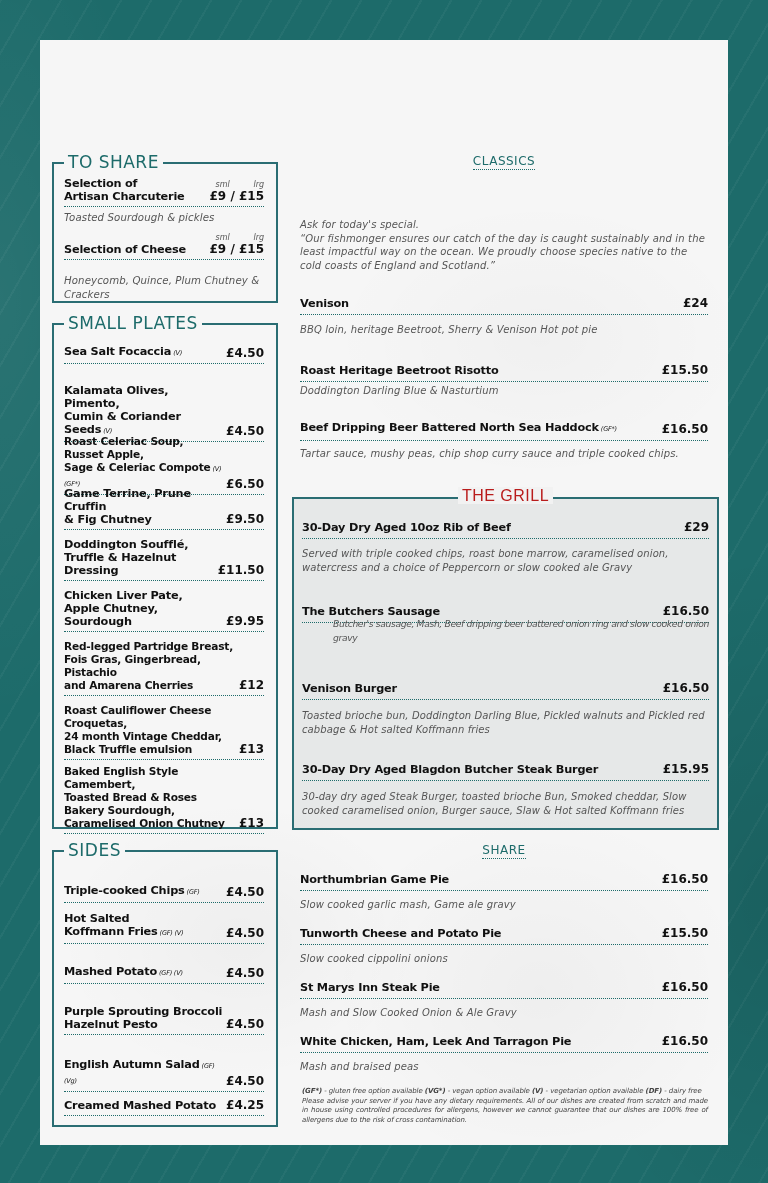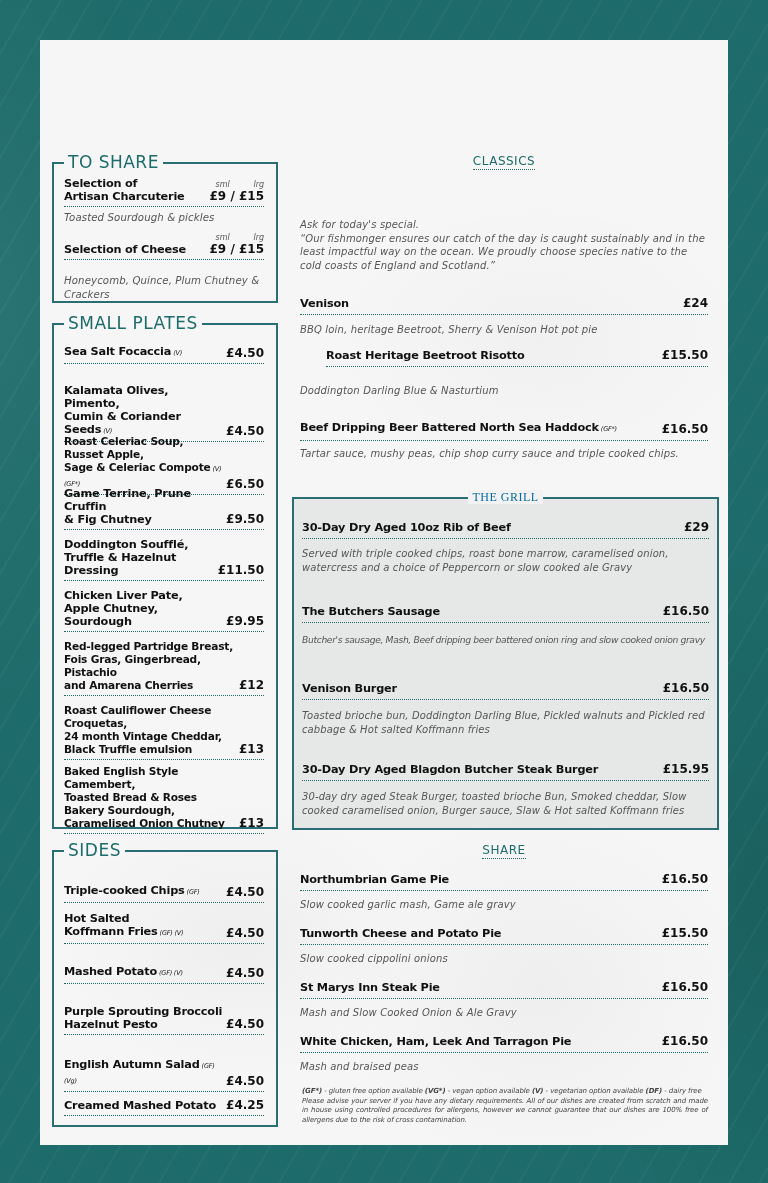--- a/index.html
+++ b/index.html
@@ -80,22 +80,22 @@
     color: #555; line-height: 13.5px; letter-spacing: 0.15px;
   }
   .grill-box {
     position: absolute; left: 252px; top: 457px; width: 427px; height: 333px;
     border: 2px solid #2a6d73; background: rgba(200,205,205,0.35);
   }
   .grill-label {
     position: absolute; top: -12px; left: 0; right: 0; text-align: center;
   }
   .grill-label span {
-    background: #f2f2f2; padding: 0 4px; font-family: Liberation Serif, serif;
-    font-size: 12px; color: #0369a1; letter-spacing: 0.5px;
+    background: #f2f2f2; padding: 0 4px; font-family: Liberation Sans, sans-serif;
+    font-size: 16px; color: #b91c1c; letter-spacing: 0.5px;
   }
   .g-row {
     position: absolute; left: 8px; right: 8px;
     display: flex; justify-content: space-between; align-items: flex-end;
     border-bottom: 1px dotted #1d6b6a; padding-bottom: 4px;
   }
   .g-desc {
     position: absolute; left: 8px; right: 8px;
     font-family: "DejaVu Sans", sans-serif; font-style: italic; font-size: 10px;
     color: #555; line-height: 13.5px; letter-spacing: 0.1px;
@@ -269,21 +269,21 @@
 
   <div class="r-desc" style="top:178px; white-space:pre-line;">Ask for today's special.
 “Our fishmonger ensures our catch of the day is caught sustainably and in the least impactful way on the ocean. We proudly choose species native to the cold coasts of England and Scotland.”</div>
 
   <div class="r-row" style="top:257px;">
     <div class="name">Venison</div>
     <div class="price">£24</div>
   </div>
   <div class="r-desc" style="top:283px;">BBQ loin, heritage Beetroot, Sherry &amp; Venison Hot pot pie</div>
 
-  <div class="r-row" style="top:309px;margin-left:26px;">
+  <div class="r-row" style="top:324px;">
     <div class="name">Roast Heritage Beetroot Risotto</div>
     <div class="price">£15.50</div>
   </div>
   <div class="r-desc" style="top:344px;">Doddington Darling Blue &amp; Nasturtium</div>
 
   <div class="r-row" style="top:381px;">
     <div class="name"><span>Beef Dripping Beer Battered North Sea Haddock</span><span class="tag">(GF*)</span></div>
     <div class="price">£16.50</div>
   </div>
   <div class="r-desc" style="top:407px;">Tartar sauce, mushy peas, chip shop curry sauce and triple cooked chips.</div>
@@ -294,21 +294,21 @@
     <div class="g-row" style="top:22px;">
       <div class="name">30-Day Dry Aged 10oz Rib of Beef</div>
       <div class="price">£29</div>
     </div>
     <div class="g-desc" style="top:48px;">Served with triple cooked chips, roast bone marrow, caramelised onion, watercress and a choice of Peppercorn or slow cooked ale Gravy</div>
 
     <div class="g-row" style="top:106px;">
       <div class="name">The Butchers Sausage</div>
       <div class="price">£16.50</div>
     </div>
-    <div class="g-desc condensed" style="top:134px;">Butcher's sausage, Mash, Beef dripping beer battered onion ring and slow cooked onion gravy</div>
+    <div class="g-desc condensed" style="top:118px;margin-left:31px;">Butcher's sausage, Mash, Beef dripping beer battered onion ring and slow cooked onion gravy</div>
 
     <div class="g-row" style="top:183px;">
       <div class="name">Venison Burger</div>
       <div class="price">£16.50</div>
     </div>
     <div class="g-desc" style="top:210px;">Toasted brioche bun, Doddington Darling Blue, Pickled walnuts and Pickled red cabbage &amp; Hot salted Koffmann fries</div>
 
     <div class="g-row" style="top:264px;">
       <div class="name">30-Day Dry Aged Blagdon Butcher Steak Burger</div>
       <div class="price">£15.95</div>

